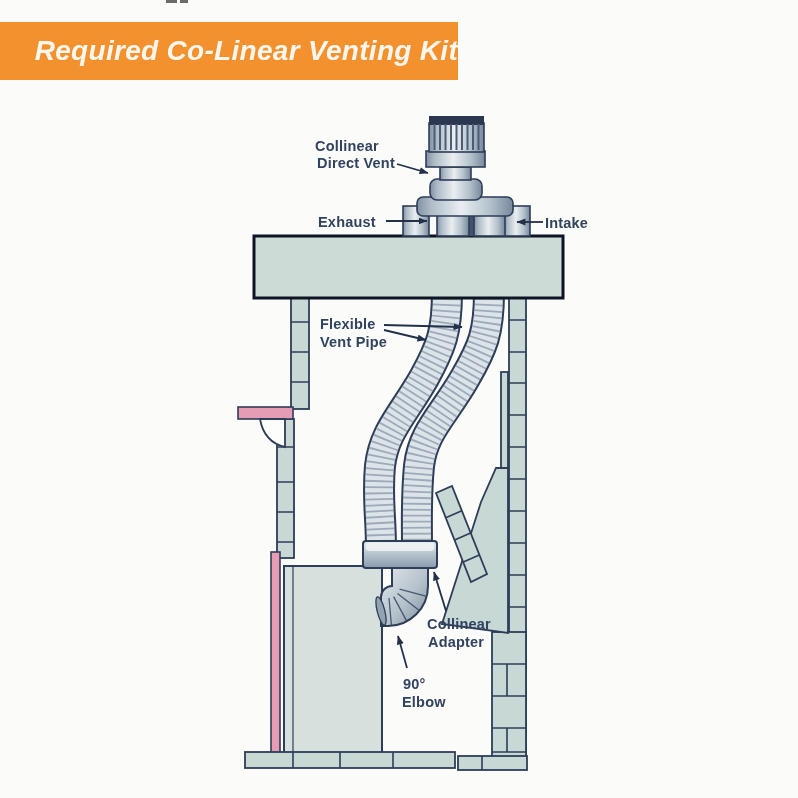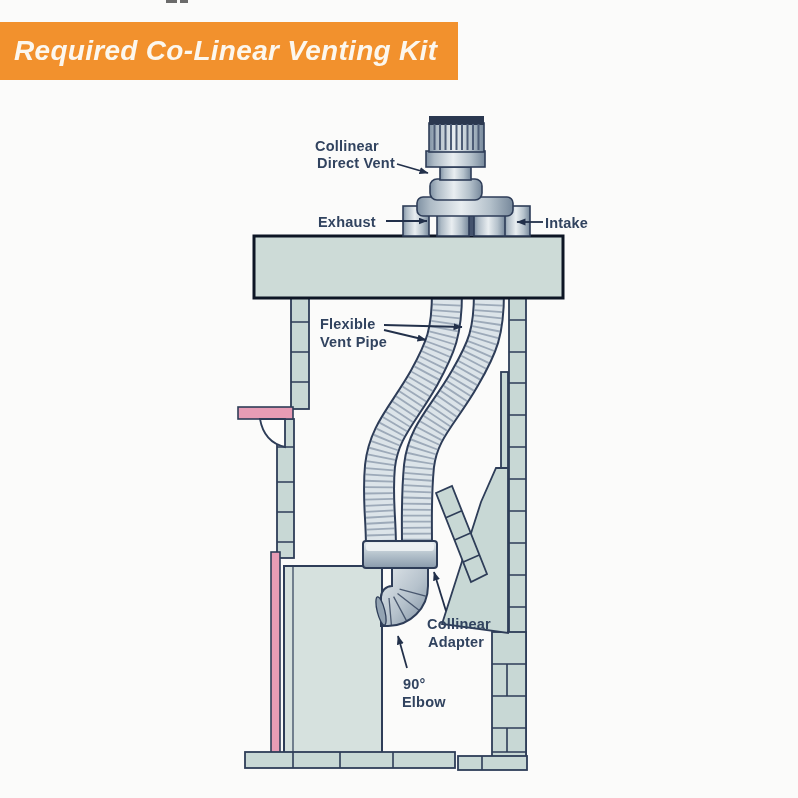--- a/index.html
+++ b/index.html
@@ -4,21 +4,21 @@
 <style>
   html,body{margin:0;padding:0;background:#ffffff;}
   .canvas{
     position:relative;width:798px;height:798px;overflow:hidden;
     background:var(--page_bg);
     font-family:"Liberation Sans", sans-serif;
   }
   .banner{
     position:absolute;left:0;top:22px;width:458px;height:58px;
     background:var(--banner_bg);
-    display:flex;align-items:center;box-sizing:border-box;padding-left:14px;
+    display:flex;align-items:center;box-sizing:border-box;padding-left:14px;justify-content:flex-end;
   }
   .banner span{
     font-style:italic;font-weight:bold;font-size:28px;line-height:1;
     color:var(--banner_text);letter-spacing:.3px;white-space:nowrap;
   }
   svg.diagram{position:absolute;left:0;top:0;}
   .brick{fill:var(--brick);stroke:var(--ink);stroke-width:1.8;}
   .brickline{stroke:var(--ink);stroke-width:1.6;fill:none;}
   .slab{fill:var(--slab);stroke:#0d1524;stroke-width:3;}
   .boxfill{fill:var(--box);stroke:var(--ink);stroke-width:2;}

